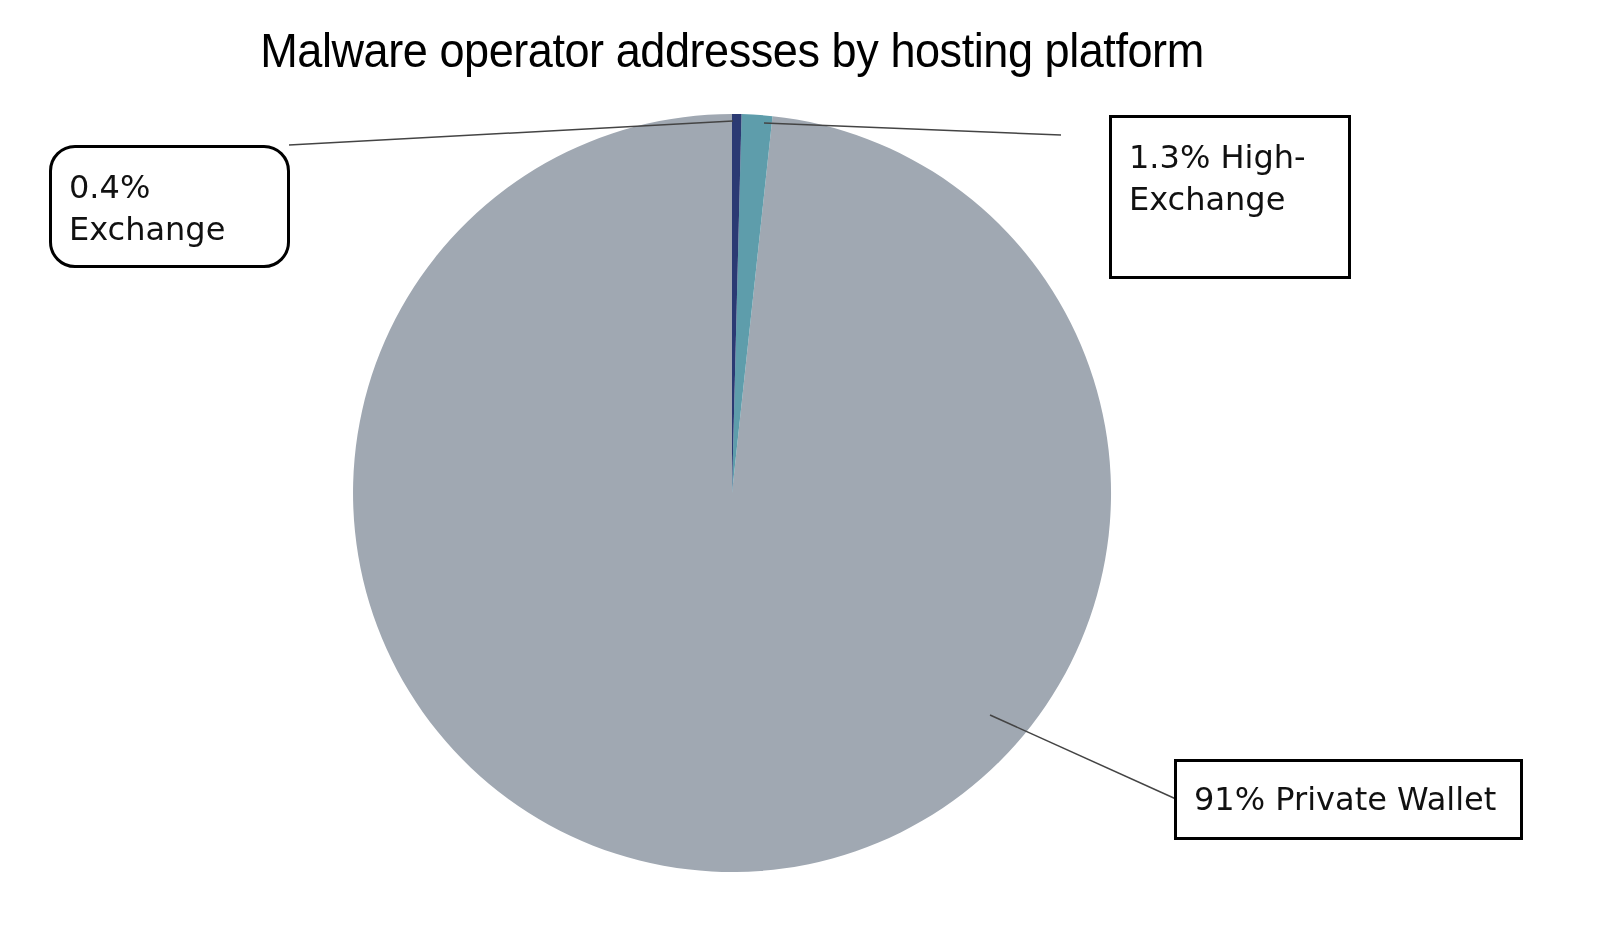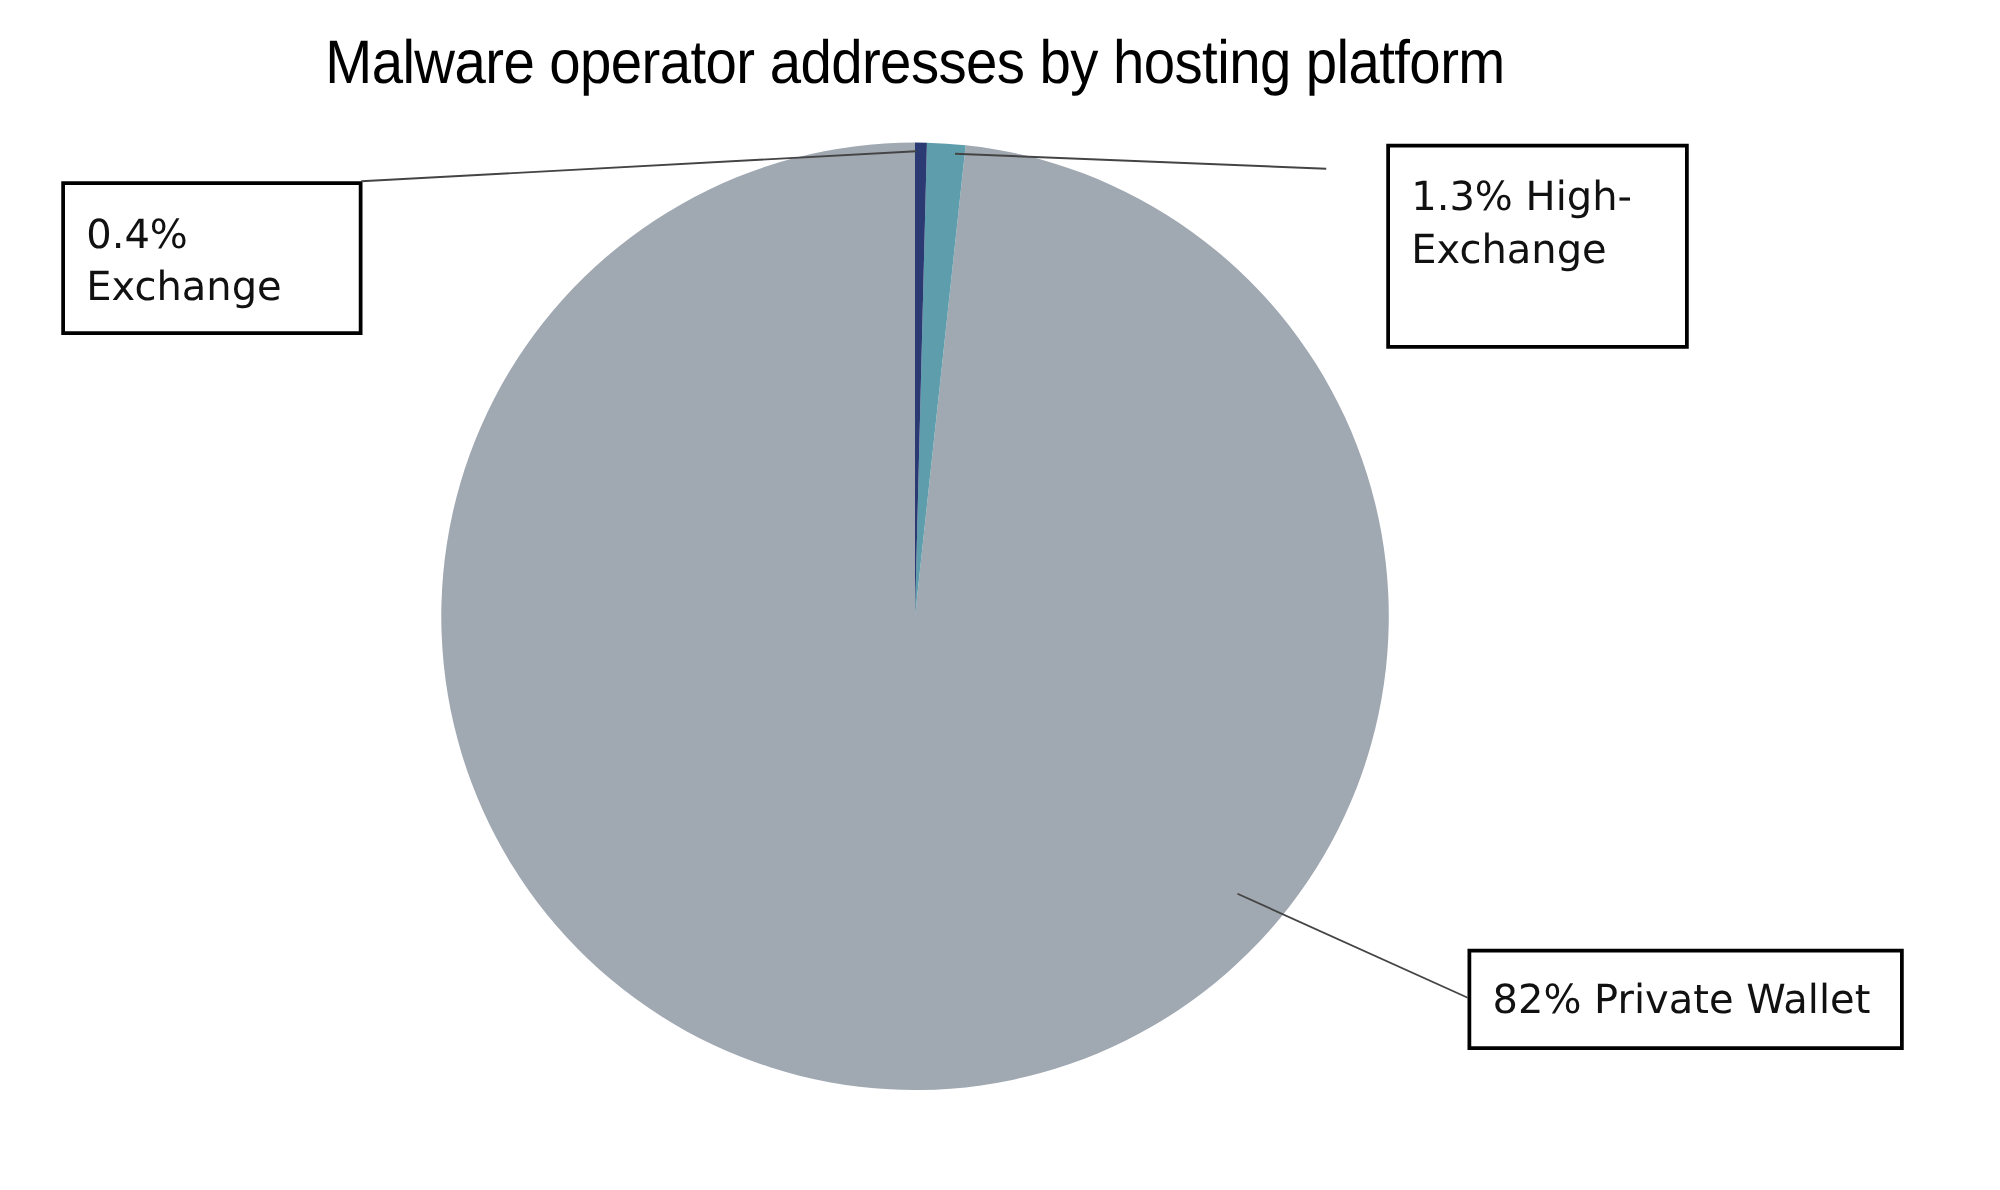--- a/index.html
+++ b/index.html
@@ -32,25 +32,25 @@
       <path d="M732,493 L741.55,114.12 A379,379 0 0 1 772.53,116.17 Z" fill="#5E9DAB"></path>
       <path d="M732,493 L732.00,114.00 A379,379 0 0 1 741.55,114.12 Z" fill="#2B3A73"></path>
     </g>
   <g stroke="#444" stroke-width="1.5" fill="none">
     <line x1="733" y1="121" x2="289" y2="145"></line>
     <line x1="764" y1="123" x2="1061" y2="135"></line>
     <line x1="990" y1="715" x2="1176" y2="799"></line>
   </g>
 </svg>
 
-<div class="label-box" style="left:49px; top:145px; width:241px; height:123px;">
+<div class="label-box" style="left:49px; top:145px; width:241px; height:123px;border-radius:26px;">
   <span>0.4%</span>
   <span>Exchange</span>
 </div>
 
 <div class="label-box" style="left:1109px; top:115px; width:242px; height:164px;">
   <span>1.3% High-</span>
   <span>Exchange</span>
 </div>
 
 <div class="label-box" style="left:1174px; top:759px; width:349px; height:81px; padding-top:16px;">
-  <span>82% Private Wallet</span>
+  <span>91% Private Wallet</span>
 </div>
 
 </body></html>

